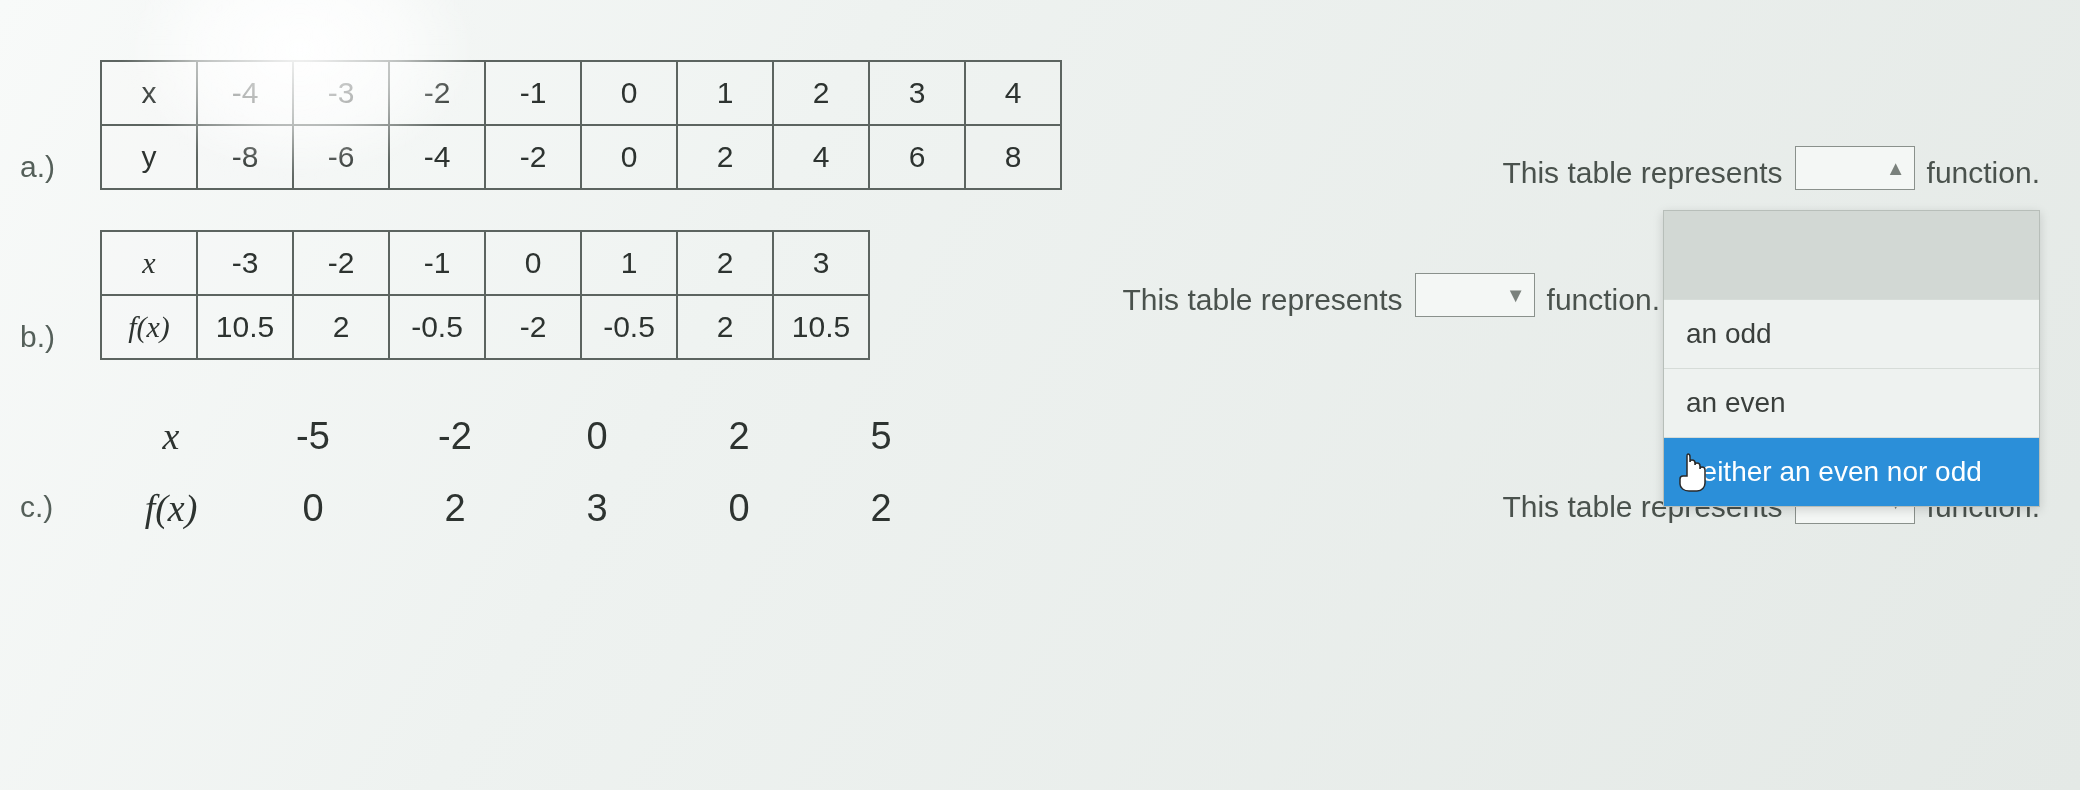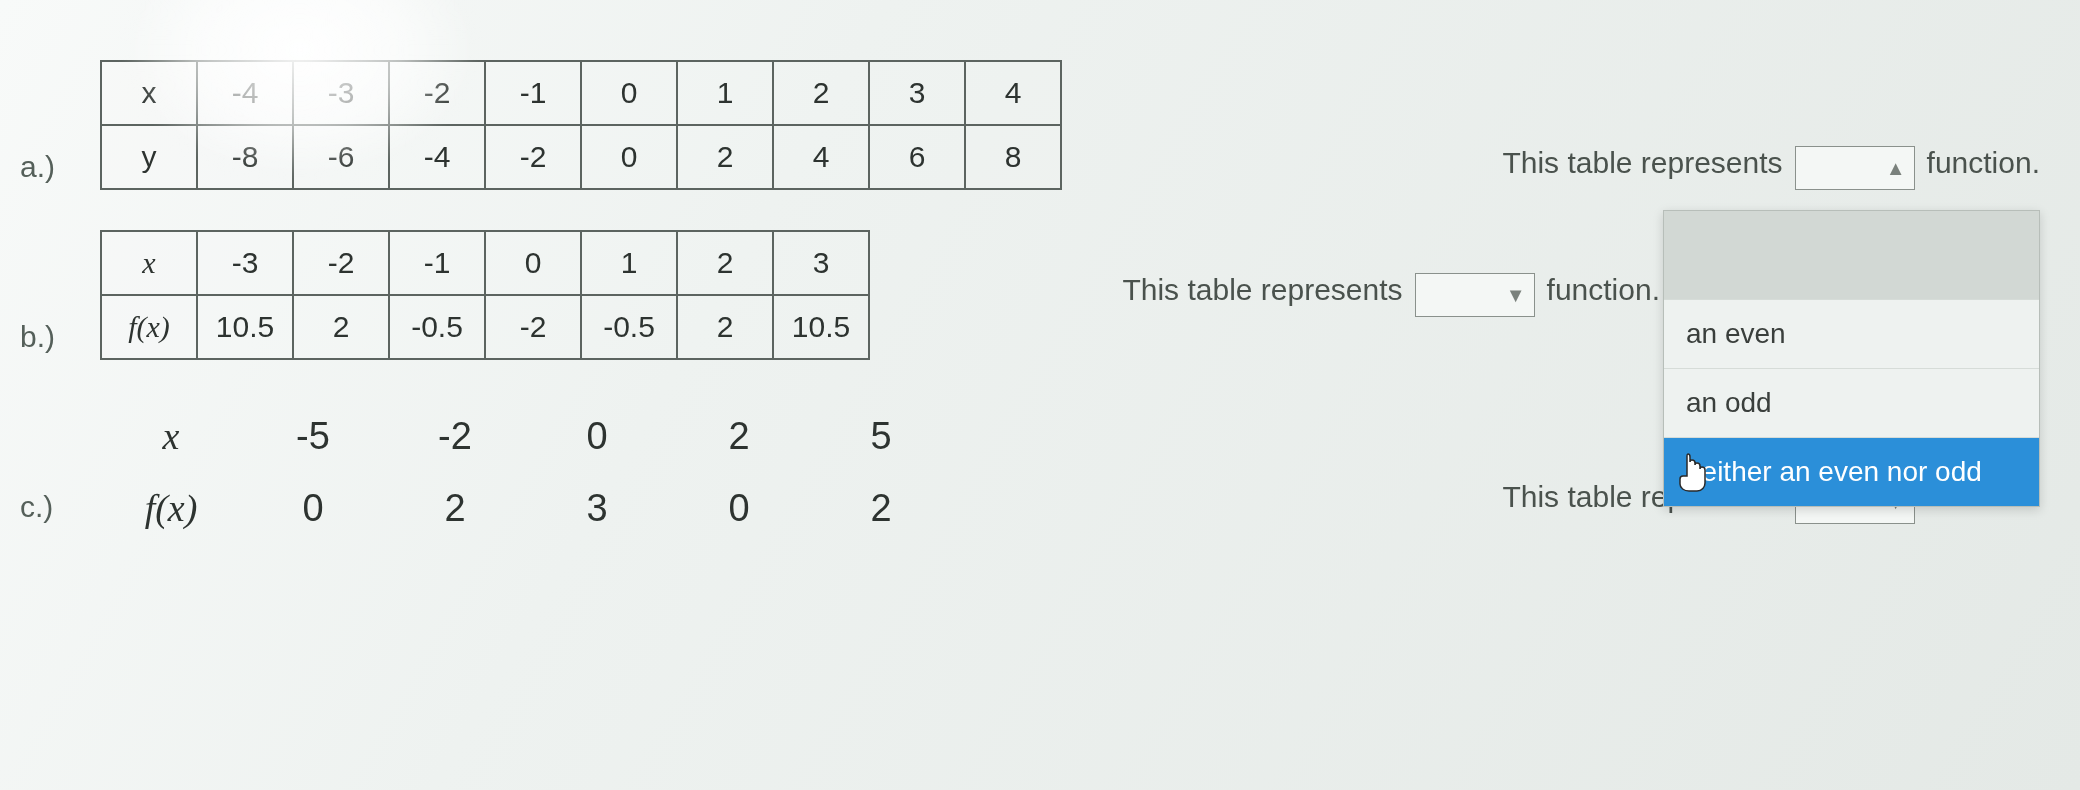--- a/index.html
+++ b/index.html
@@ -52,21 +52,21 @@
     font-size: 38px;
     color: #2d3330;
     width: 140px;
     height: 70px;
   }
   .italic { font-style: italic; font-family: "Times New Roman", serif; }
   .prompt {
     font-size: 30px;
     color: #4a524d;
     display: flex;
-    align-items: flex-start;
+    align-items: flex-end;
     gap: 12px;
     white-space: nowrap;
   }
   .select {
     display: inline-flex;
     align-items: center;
     justify-content: flex-end;
     min-width: 120px;
     height: 44px;
     border: 1px solid #8a918c;
@@ -228,22 +228,22 @@
       <span>This table represents</span>
       <span class="select">
         <span class="chev">▼</span>
       </span>
       <span>function.</span>
     </div>
   </div>
 
   <div class="dropdown">
     <div class="opt blank"></div>
+    <div class="opt">an odd</div>
     <div class="opt">an even</div>
-    <div class="opt">an odd</div>
     <div class="opt sel">
       <span>neither an even nor odd</span>
       <svg class="cursor" width="34" height="40" viewBox="0 0 34 40">
         <path d="M12 4 L12 24 L8 24 C6 24 5 25 5 27 L5 32 C5 36 9 39 14 39 L22 39 C27 39 30 35 30 31 L30 18 C30 16 29 15 27 15 C26 15 25 16 25 17 L25 14 C25 12 24 11 22 11 C21 11 20 12 20 13 L20 11 C20 9 19 8 17 8 C16 8 15 9 15 10 L15 5 C15 3 14 2 13 2 C12 2 12 3 12 4 Z" fill="#ffffff" stroke="#2a2a2a" stroke-width="1.5"></path>
       </svg>
     </div>
   </div>
 
 </div>
 

